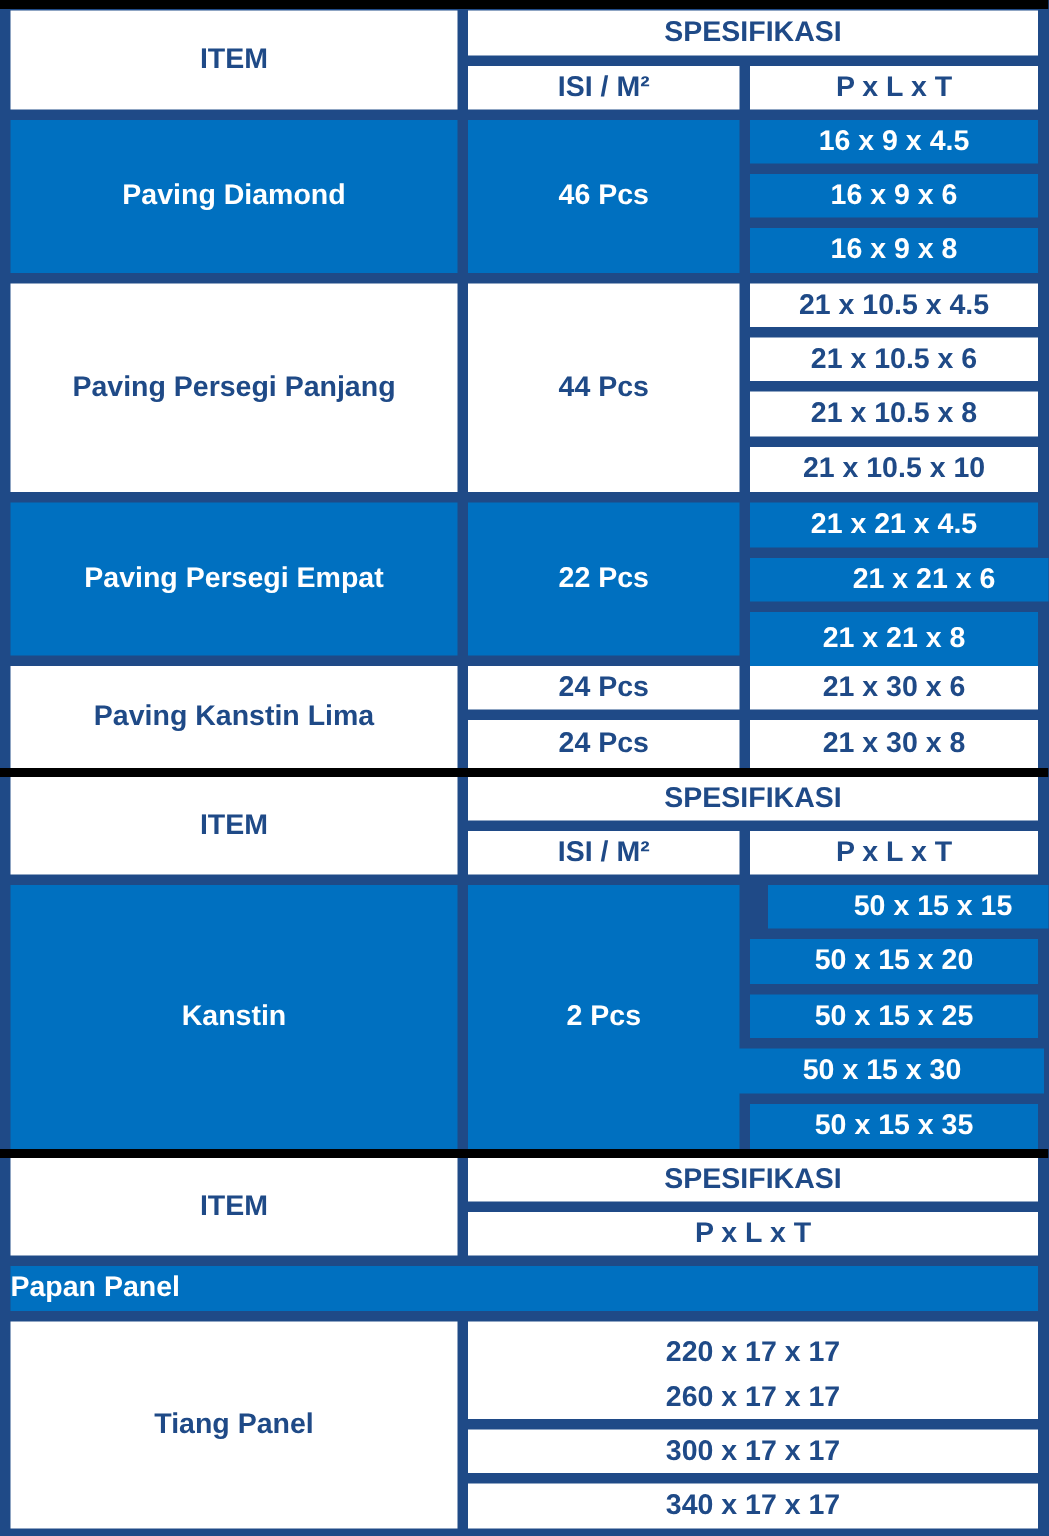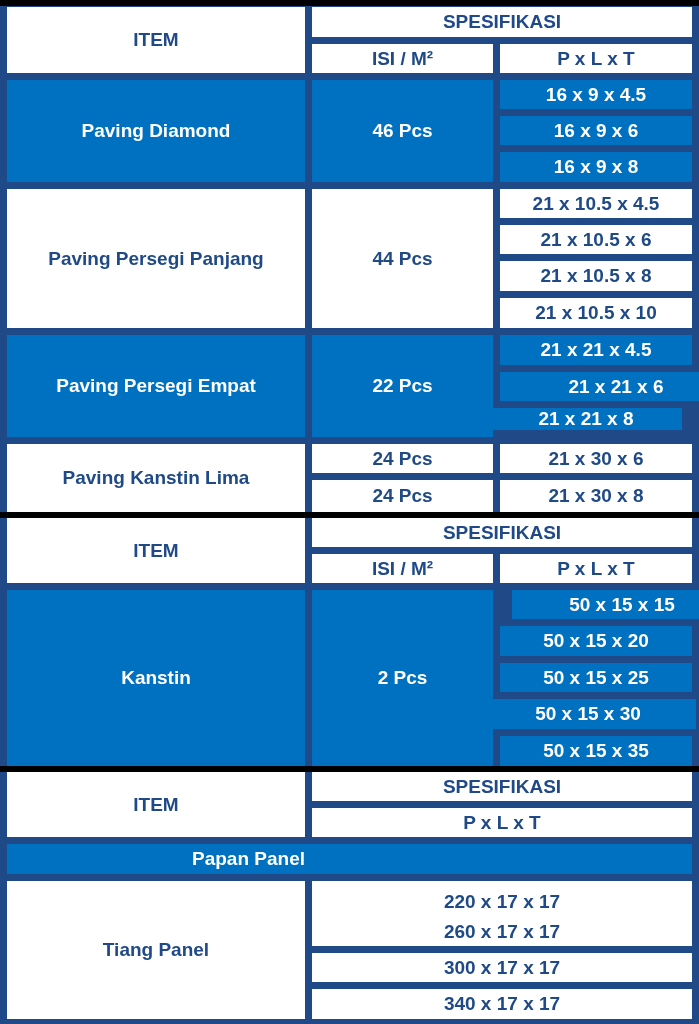--- a/index.html
+++ b/index.html
@@ -34,21 +34,21 @@
   <div class="cell w" style="left:312px;top:189px;width:181px;height:139px">44 Pcs</div>
   <div class="cell w" style="left:500px;top:189px;width:192px;height:29px">21 x 10.5 x 4.5</div>
   <div class="cell w" style="left:500px;top:225px;width:192px;height:29px">21 x 10.5 x 6</div>
   <div class="cell w" style="left:500px;top:261px;width:192px;height:30px">21 x 10.5 x 8</div>
   <div class="cell w" style="left:500px;top:298px;width:192px;height:30px">21 x 10.5 x 10</div>
 
   <div class="cell b" style="left:7px;top:335px;width:298px;height:102px">Paving Persegi Empat</div>
   <div class="cell b" style="left:312px;top:335px;width:181px;height:102px">22 Pcs</div>
   <div class="cell b" style="left:500px;top:335px;width:192px;height:30px">21 x 21 x 4.5</div>
   <div class="cell b" style="left:500px;top:372px;width:232px;height:29px">21 x 21 x 6</div>
-  <div class="cell b" style="left:490px;top:408px;width:192px;height:22px">21 x 21 x 8</div>
+  <div class="cell b" style="left:500px;top:408px;width:192px;height:36px">21 x 21 x 8</div>
 
   <div class="cell w" style="left:7px;top:444px;width:298px;height:68px">Paving Kanstin Lima</div>
   <div class="cell w" style="left:312px;top:444px;width:181px;height:29px">24 Pcs</div>
   <div class="cell w" style="left:312px;top:480px;width:181px;height:32px">24 Pcs</div>
   <div class="cell w" style="left:500px;top:444px;width:192px;height:29px">21 x 30 x 6</div>
   <div class="cell w" style="left:500px;top:480px;width:192px;height:32px">21 x 30 x 8</div>
 </div>
 
 <div>
   <div class="cell w" style="left:7px;top:518px;width:298px;height:65px">ITEM</div>
@@ -64,21 +64,21 @@
   <div class="cell b" style="left:480px;top:699px;width:216px;height:30px">50 x 15 x 30</div>
   <div class="cell b" style="left:500px;top:736px;width:192px;height:30px">50 x 15 x 35</div>
 </div>
 
 <div>
   <div class="cell w" style="left:7px;top:772px;width:298px;height:65px">ITEM</div>
   <div class="cell w" style="left:312px;top:772px;width:380px;height:29px">SPESIFIKASI</div>
   <div class="cell w" style="left:312px;top:808px;width:380px;height:29px">P x L x T</div>
 
   <div class="cell b" style="left:7px;top:844px;width:685px;height:30px;justify-content:flex-start">
-    <span style="width:298px;text-align:right">Papan Panel</span>
+    <span style="width:298px;text-align:left">Papan Panel</span>
   </div>
 
   <div class="cell w" style="left:7px;top:881px;width:298px;height:138px">Tiang Panel</div>
   <div class="cell w" style="left:312px;top:881px;width:380px;height:41px">220 x 17 x 17</div>
   <div class="cell w" style="left:312px;top:917px;width:380px;height:29px">260 x 17 x 17</div>
   <div class="cell w" style="left:312px;top:953px;width:380px;height:29px">300 x 17 x 17</div>
   <div class="cell w" style="left:312px;top:989px;width:380px;height:30px">340 x 17 x 17</div>
 </div>
 
 </body></html>

